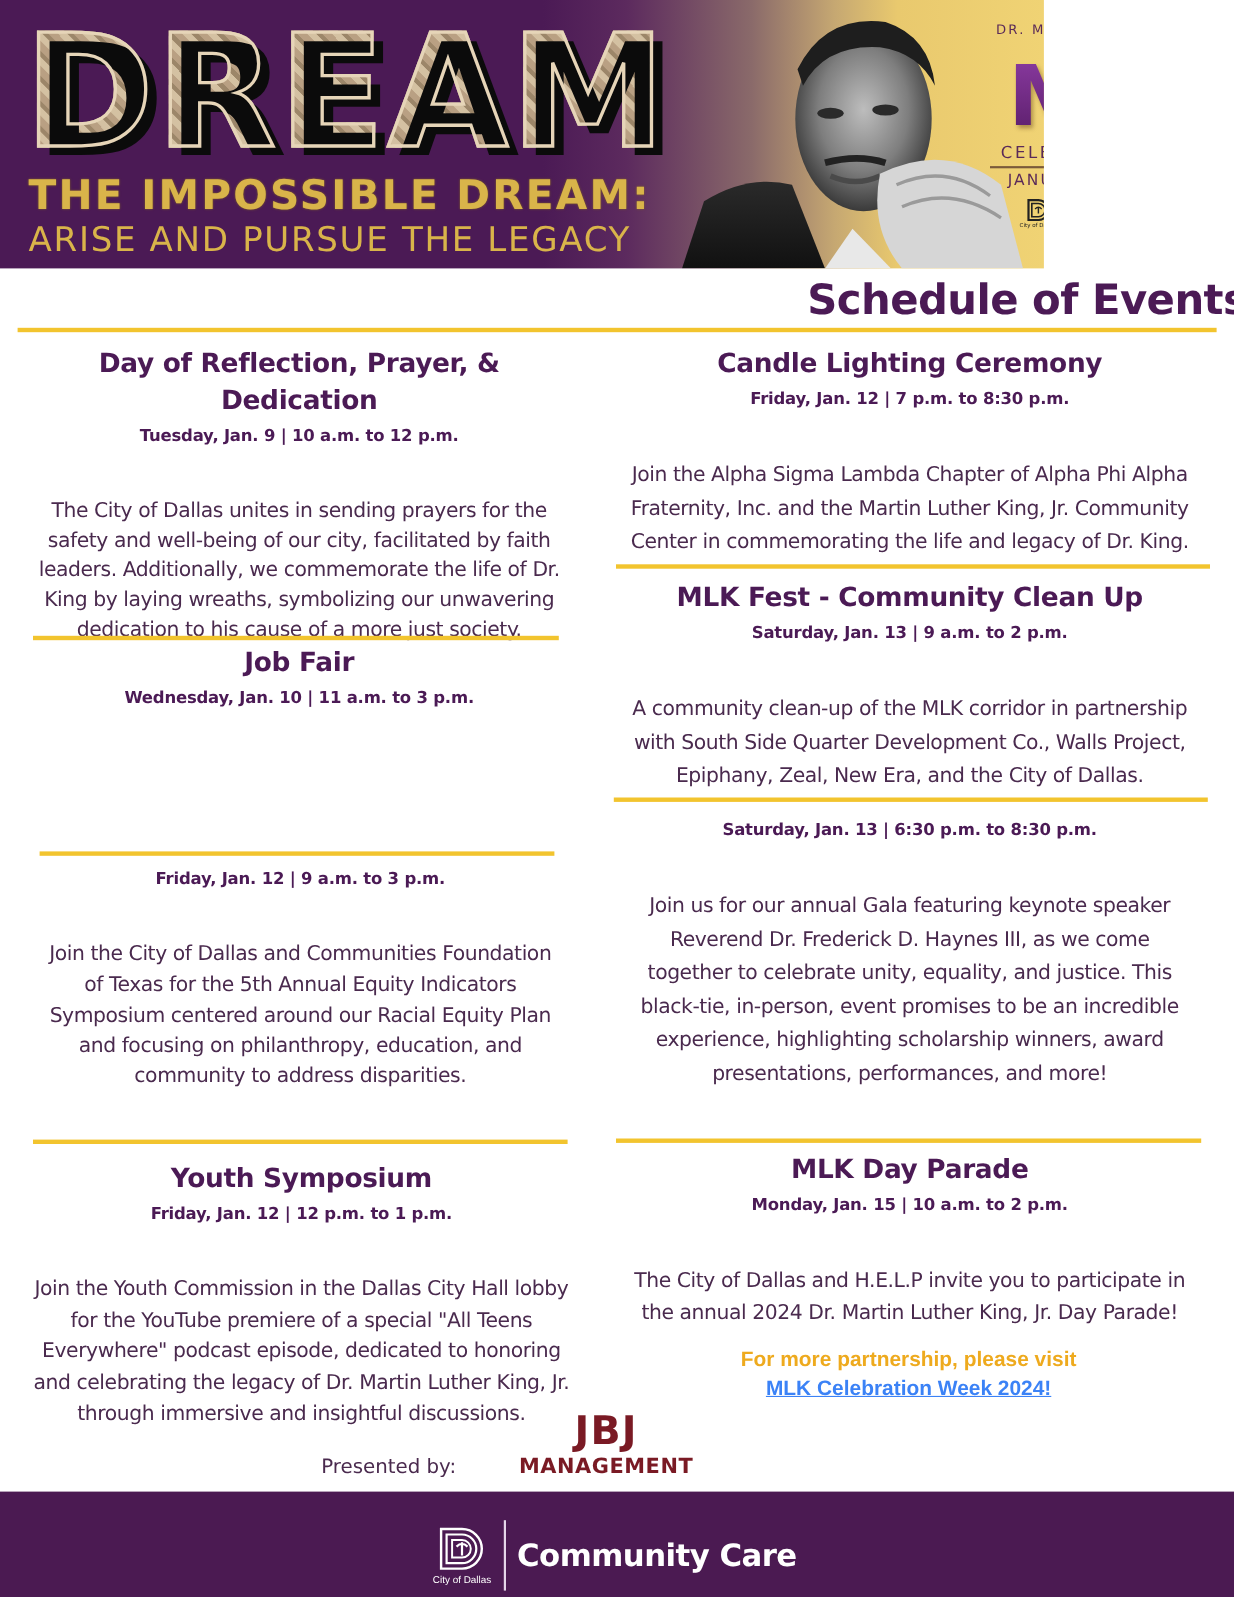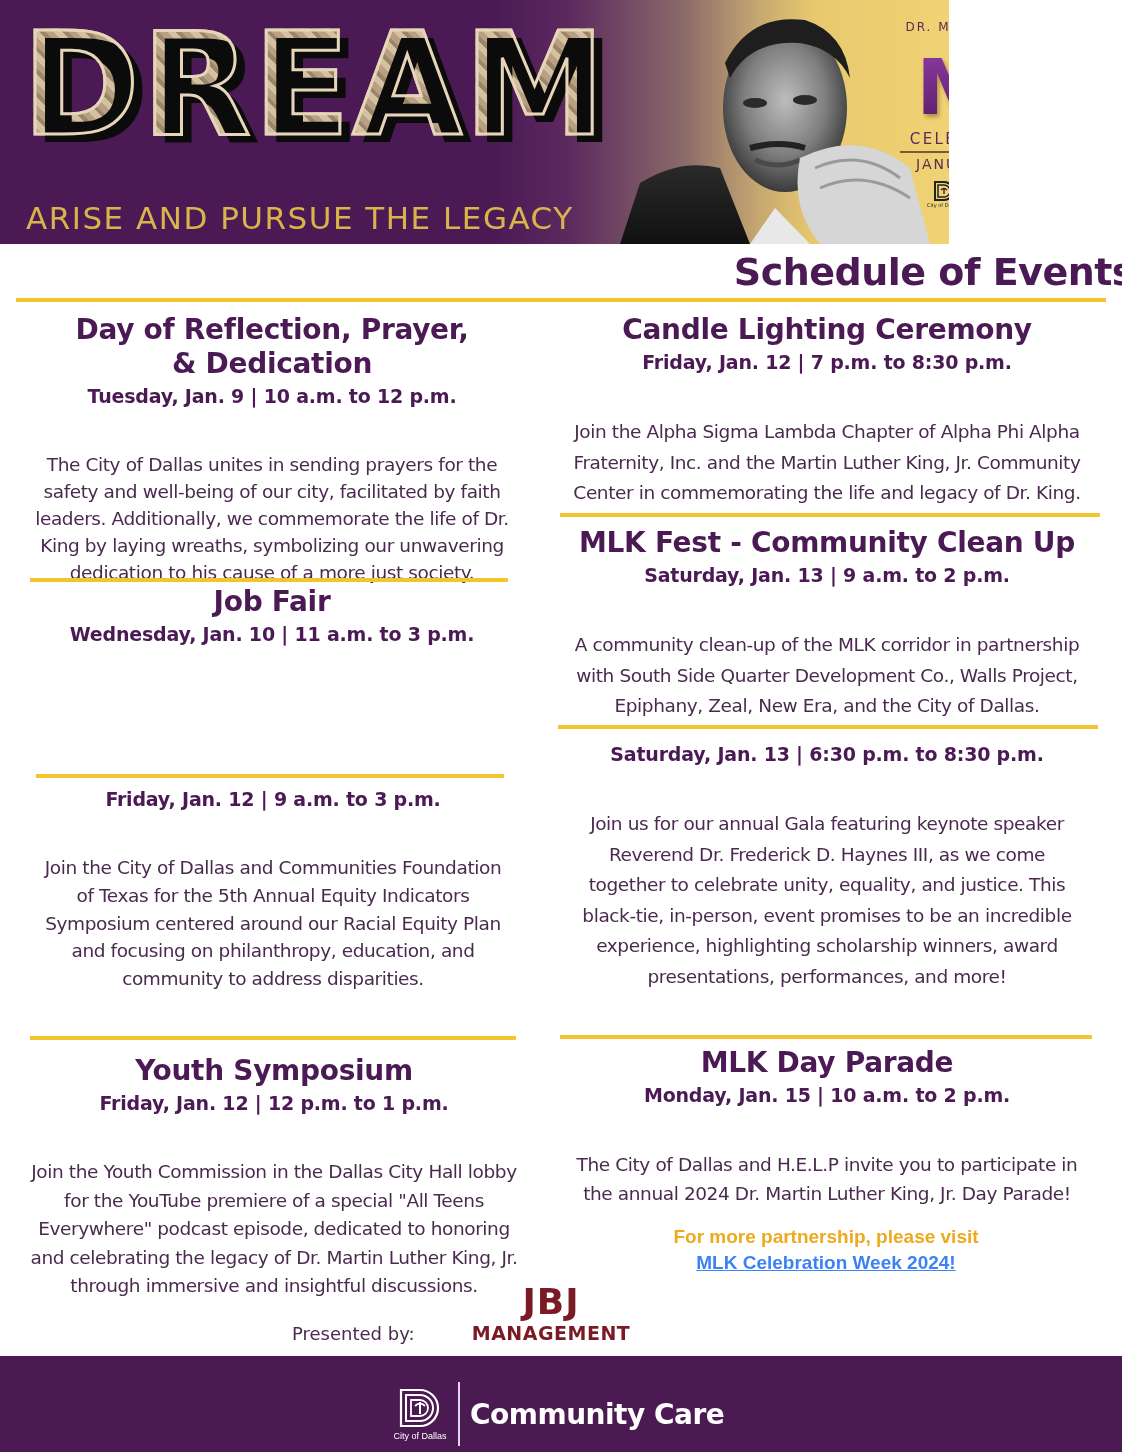--- a/index.html
+++ b/index.html
@@ -61,22 +61,22 @@
   .schedule-title {
     position: absolute; left: 0; top: 250px; width: 1122px; text-align: right;
     font-family: "DejaVu Sans", sans-serif; font-weight: bold; font-size: 38px; color: #4b1a55;
     letter-spacing: -0.5px;
     margin-left: 12px;
   }
   .gold-rule { position: absolute; height: 4px; background: #f2c42e; }
 
   
   .event { position: absolute; text-align: center; }
-  .event .ev-title { font-family: "DejaVu Sans", sans-serif; font-weight: bold; font-size: 28px; line-height: 34px; color: #4b1a55; letter-spacing: -0.3px; }
-  .event .ev-when { font-family: "DejaVu Sans", sans-serif; font-weight: bold; font-size: 19px; line-height: 30px; color: #4b1a55; letter-spacing: -0.2px; }
+  .event .ev-title { font-family: "DejaVu Sans", sans-serif; font-weight: bold; font-size: 24px; line-height: 34px; color: #4b1a55; letter-spacing: -0.3px; }
+  .event .ev-when { font-family: "DejaVu Sans", sans-serif; font-weight: bold; font-size: 15px; line-height: 30px; color: #4b1a55; letter-spacing: -0.2px; }
   .event .ev-desc { font-family: "DejaVu Sans", sans-serif; font-weight: normal; font-size: 18.5px; line-height: 27px; color: #4a2a4e; letter-spacing: -0.4px; margin-top: 40px; }
   .event.right .ev-desc { line-height: 30.5px; }
 
   .more-info { position: absolute; left: 560px; top: 1226px; width: 532px; text-align: center; }
   .more-info .mi-text { font-family: "Liberation Sans", sans-serif; font-weight: bold; font-size: 19px; color: #eeaa1e; }
   .more-info .mi-link { font-family: "Liberation Sans", sans-serif; font-weight: bold; font-size: 19px; color: #3b82f6; text-decoration: underline; cursor: pointer; display: inline-block; margin-top: 4px; }
 
   .presented { position: absolute; left: 292px; top: 1323px; font-size: 18px; color: #4a2a4e; font-family: "DejaVu Sans", sans-serif; }
   .jbj { position: absolute; left: 462px; top: 1282px; width: 178px; text-align: center; color: #7a1a24; font-family: "DejaVu Sans", sans-serif; font-weight: bold; }
   .jbj .jbj-big { font-size: 36px; line-height: 40px; letter-spacing: 1px; }
@@ -88,20 +88,21 @@
   .footer .dlogo-big { display: flex; flex-direction: column; align-items: center; width: 60px; }
   .footer .dlogo-big .dtxt { font-size: 9px; color: #fff; margin-top: 3px; font-family: "Liberation Sans", sans-serif; }
   .footer .vbar { width: 2px; height: 64px; background: #e6d6ea; margin: 0 10px 0 8px; }
   .footer .cc-big { font-family: "DejaVu Sans", sans-serif; font-weight: bold; color: #fff; font-size: 28px; letter-spacing: -0.5px; }
 </style>
 </head>
 <body>
 
 <div class="hero">
   <div class="dream-word"><span class="tex">DREAM</span></div>
+  <div class="tagline1">THE IMPOSSIBLE DREAM:</div>
   <div class="tagline2">ARISE AND PURSUE THE LEGACY</div>
 
   <svg class="portrait" viewBox="0 0 330 236">
     <defs>
       <radialGradient id="face" cx="50%" cy="45%" r="55%">
         <stop offset="0%" stop-color="#bdbdbd"></stop>
         <stop offset="60%" stop-color="#7e7e7e"></stop>
         <stop offset="100%" stop-color="#3a3a3a"></stop>
       </radialGradient>
       <linearGradient id="suit" x1="0" y1="0" x2="0" y2="1">

